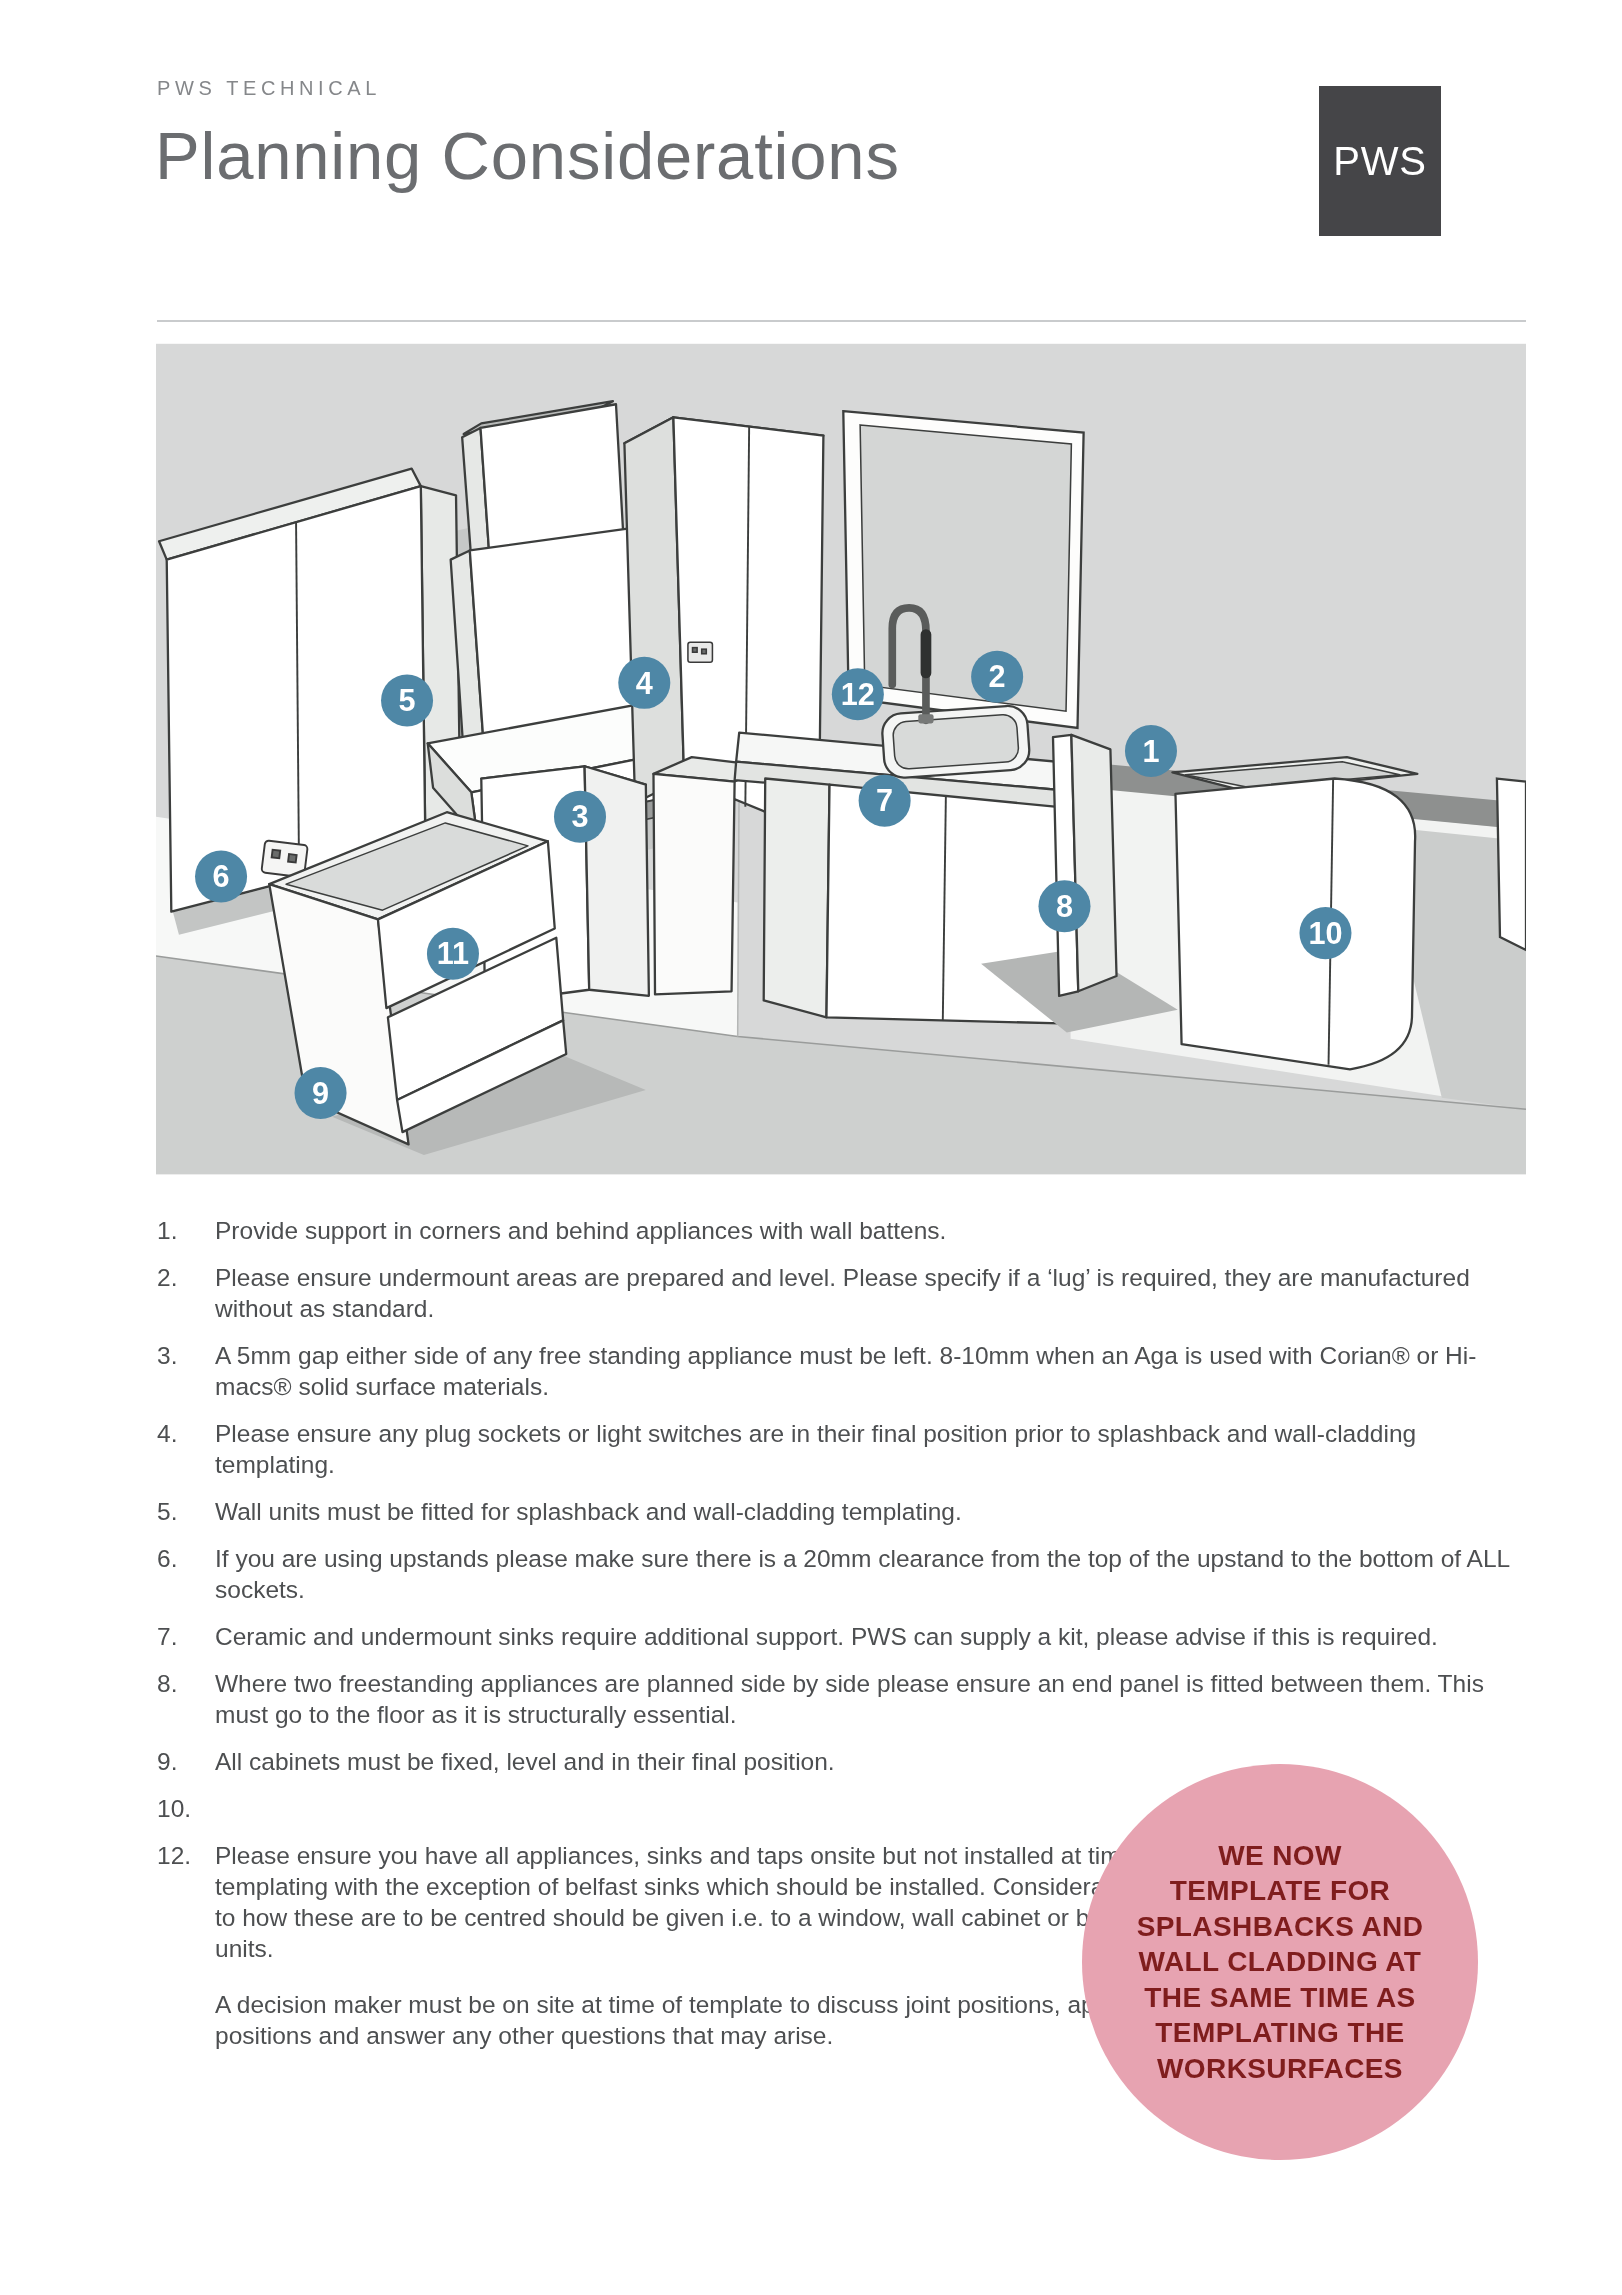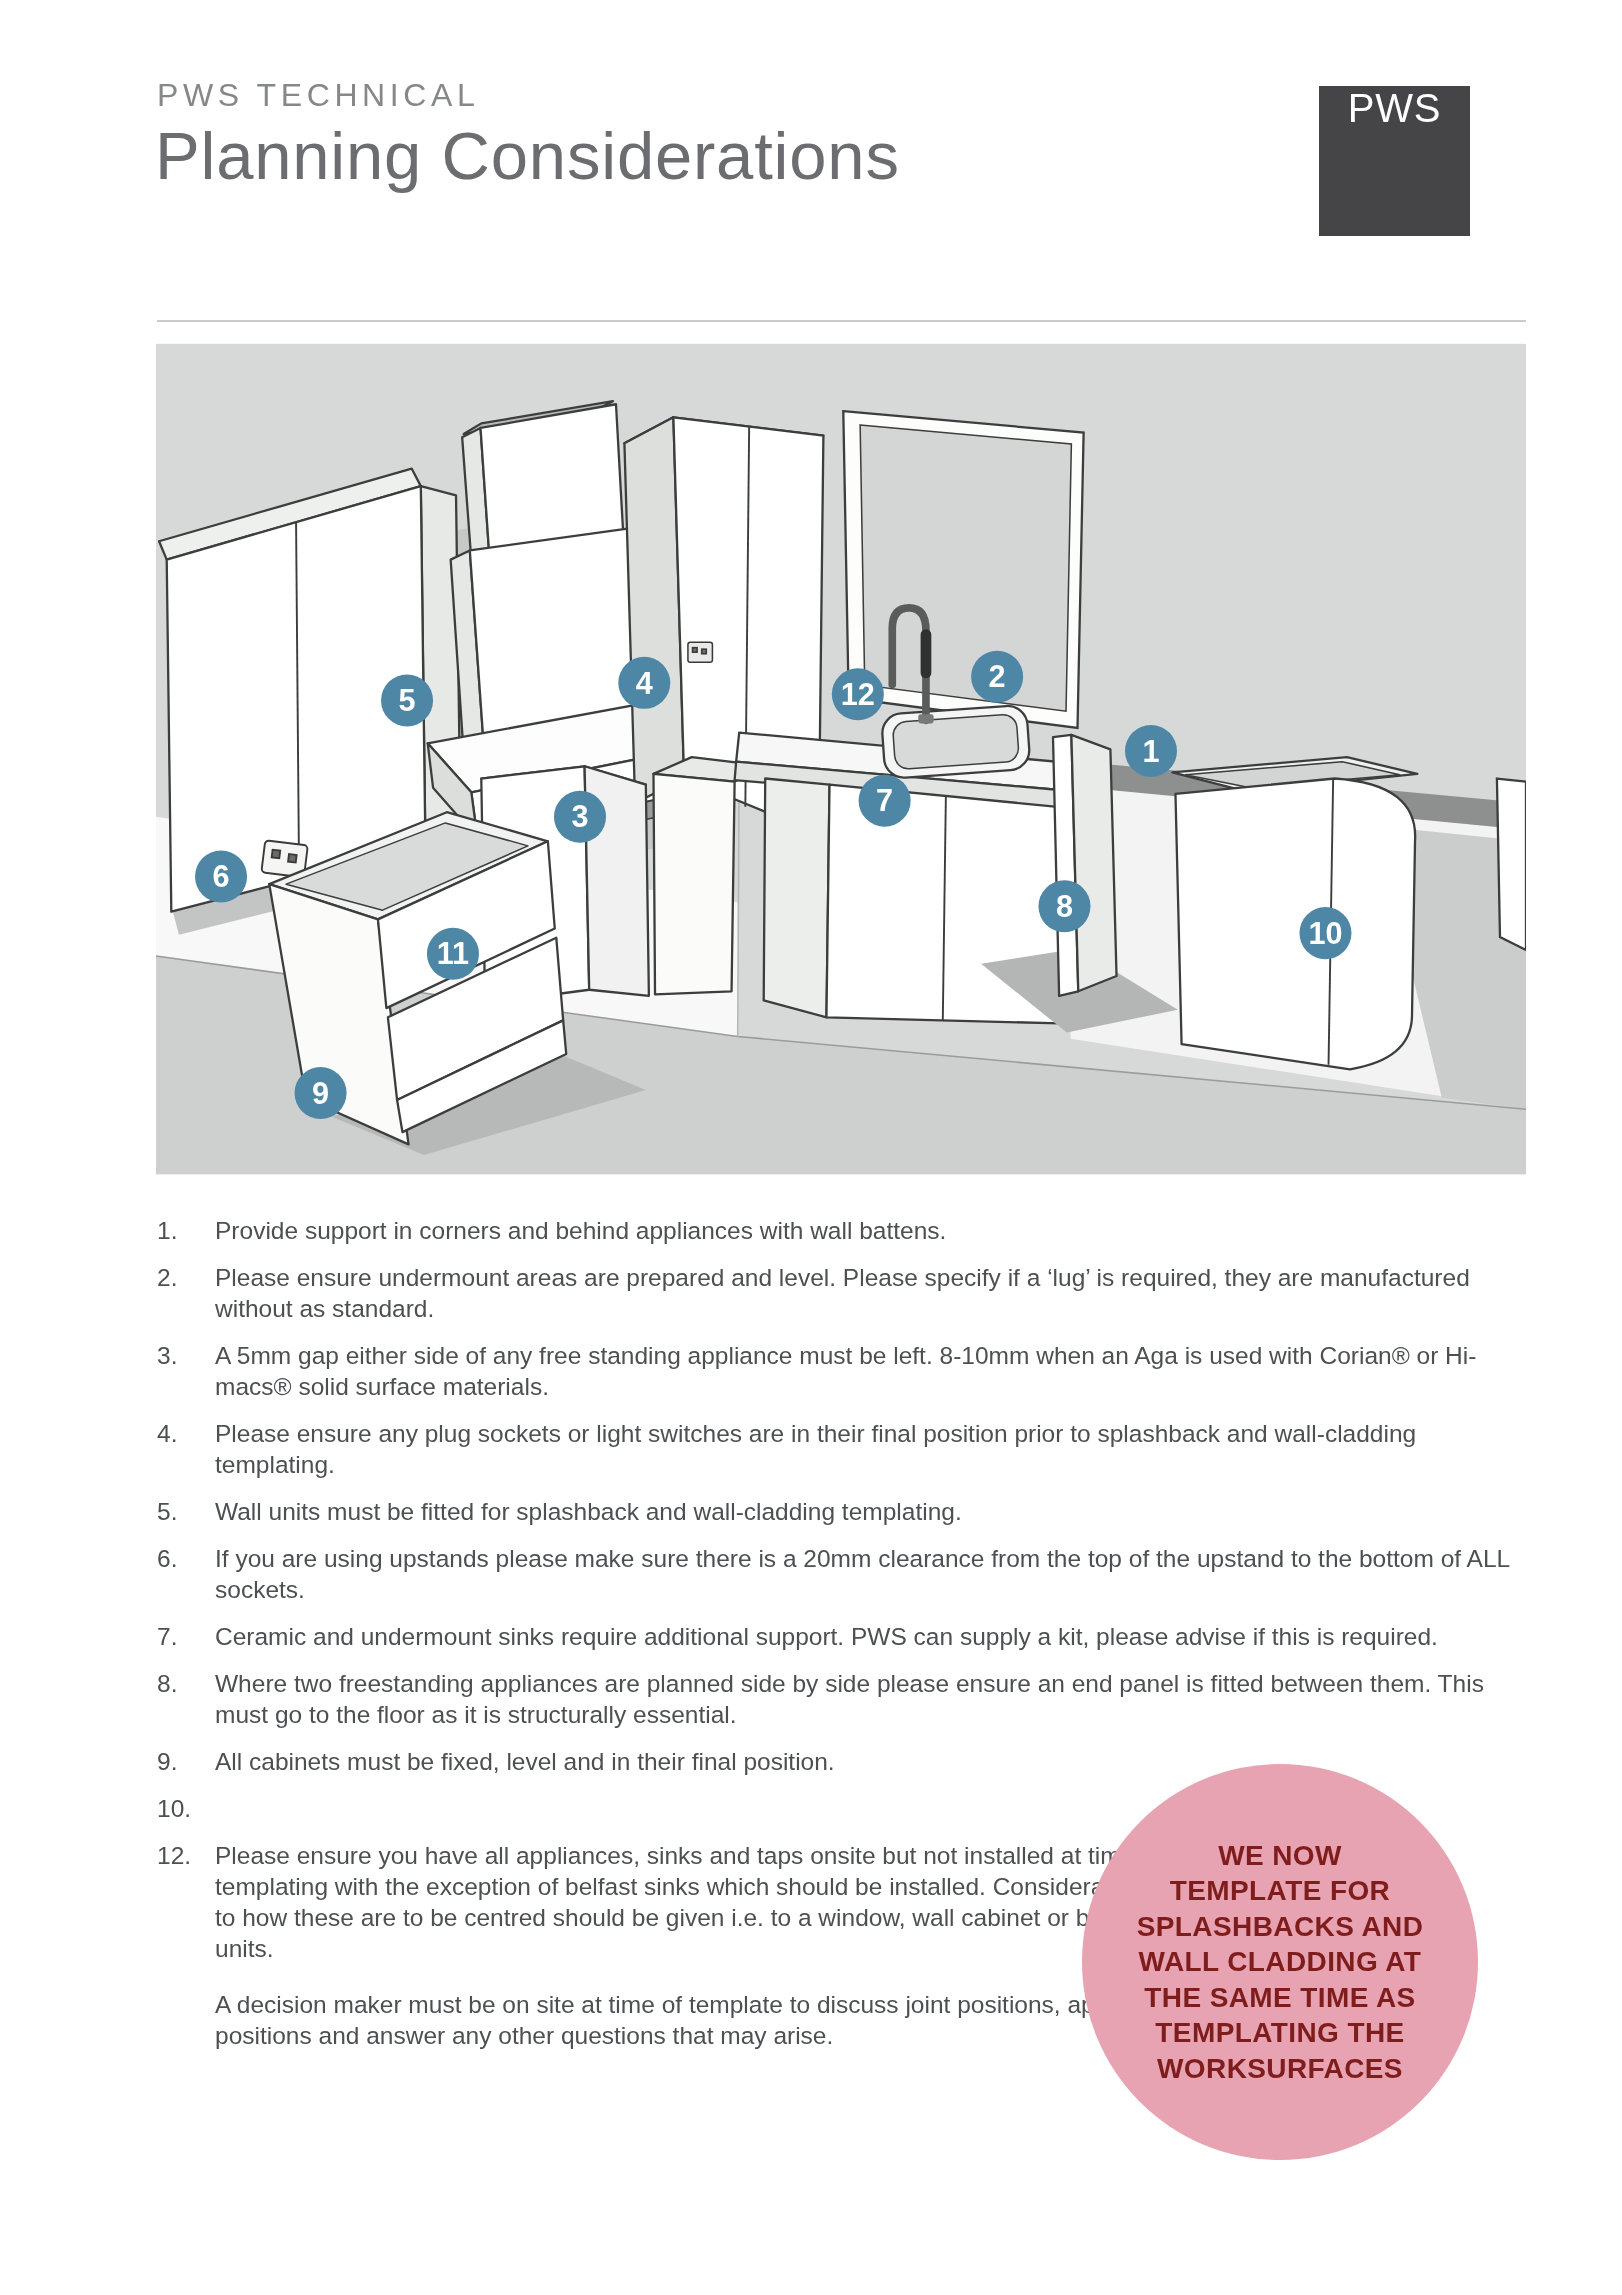--- a/index.html
+++ b/index.html
@@ -4,29 +4,29 @@
 <style>
   html,body{margin:0;padding:0;}
   body{
     width:1622px;height:2295px;position:relative;background:#ffffff;
     font-family:"Liberation Sans", sans-serif;overflow:hidden;
     -webkit-font-smoothing:antialiased;
   }
   
   .eyebrow{
     position:absolute;left:157px;top:77px;
-    font-size:32px;letter-spacing:4.6px;color:#85878a;font-weight:400;text-align:center;
+    font-size:20px;letter-spacing:4.6px;color:#85878a;font-weight:400;text-align:center;
   }
   .page-title{
     position:absolute;left:155px;top:117px;
     font-size:67px;color:#6b6d70;font-weight:300;letter-spacing:0.8px;
   }
   .logo-box{
-    position:absolute;left:1319px;top:86px;width:151px;height:150px;
-    background:#454548;display:flex;align-items:flex-start;justify-content:center;
+    position:absolute;left:1319px;top:86px;width:122px;height:150px;
+    background:#454548;display:flex;align-items:center;justify-content:center;
   }
   .logo-box span{color:#ffffff;font-size:40px;font-weight:400;letter-spacing:0.8px;}
   .divider{
     position:absolute;left:157px;top:320px;width:1369px;height:1.5px;background:#c9cbcd;
   }
   
   .diagram{position:absolute;left:156px;top:343px;width:1370px;height:832px;}
   .diagram svg{display:block;width:100%;height:100%;}
   .diagram [data-name] { }
   .marker-text{fill:#ffffff;font-weight:bold;font-size:40px;text-anchor:middle;}

